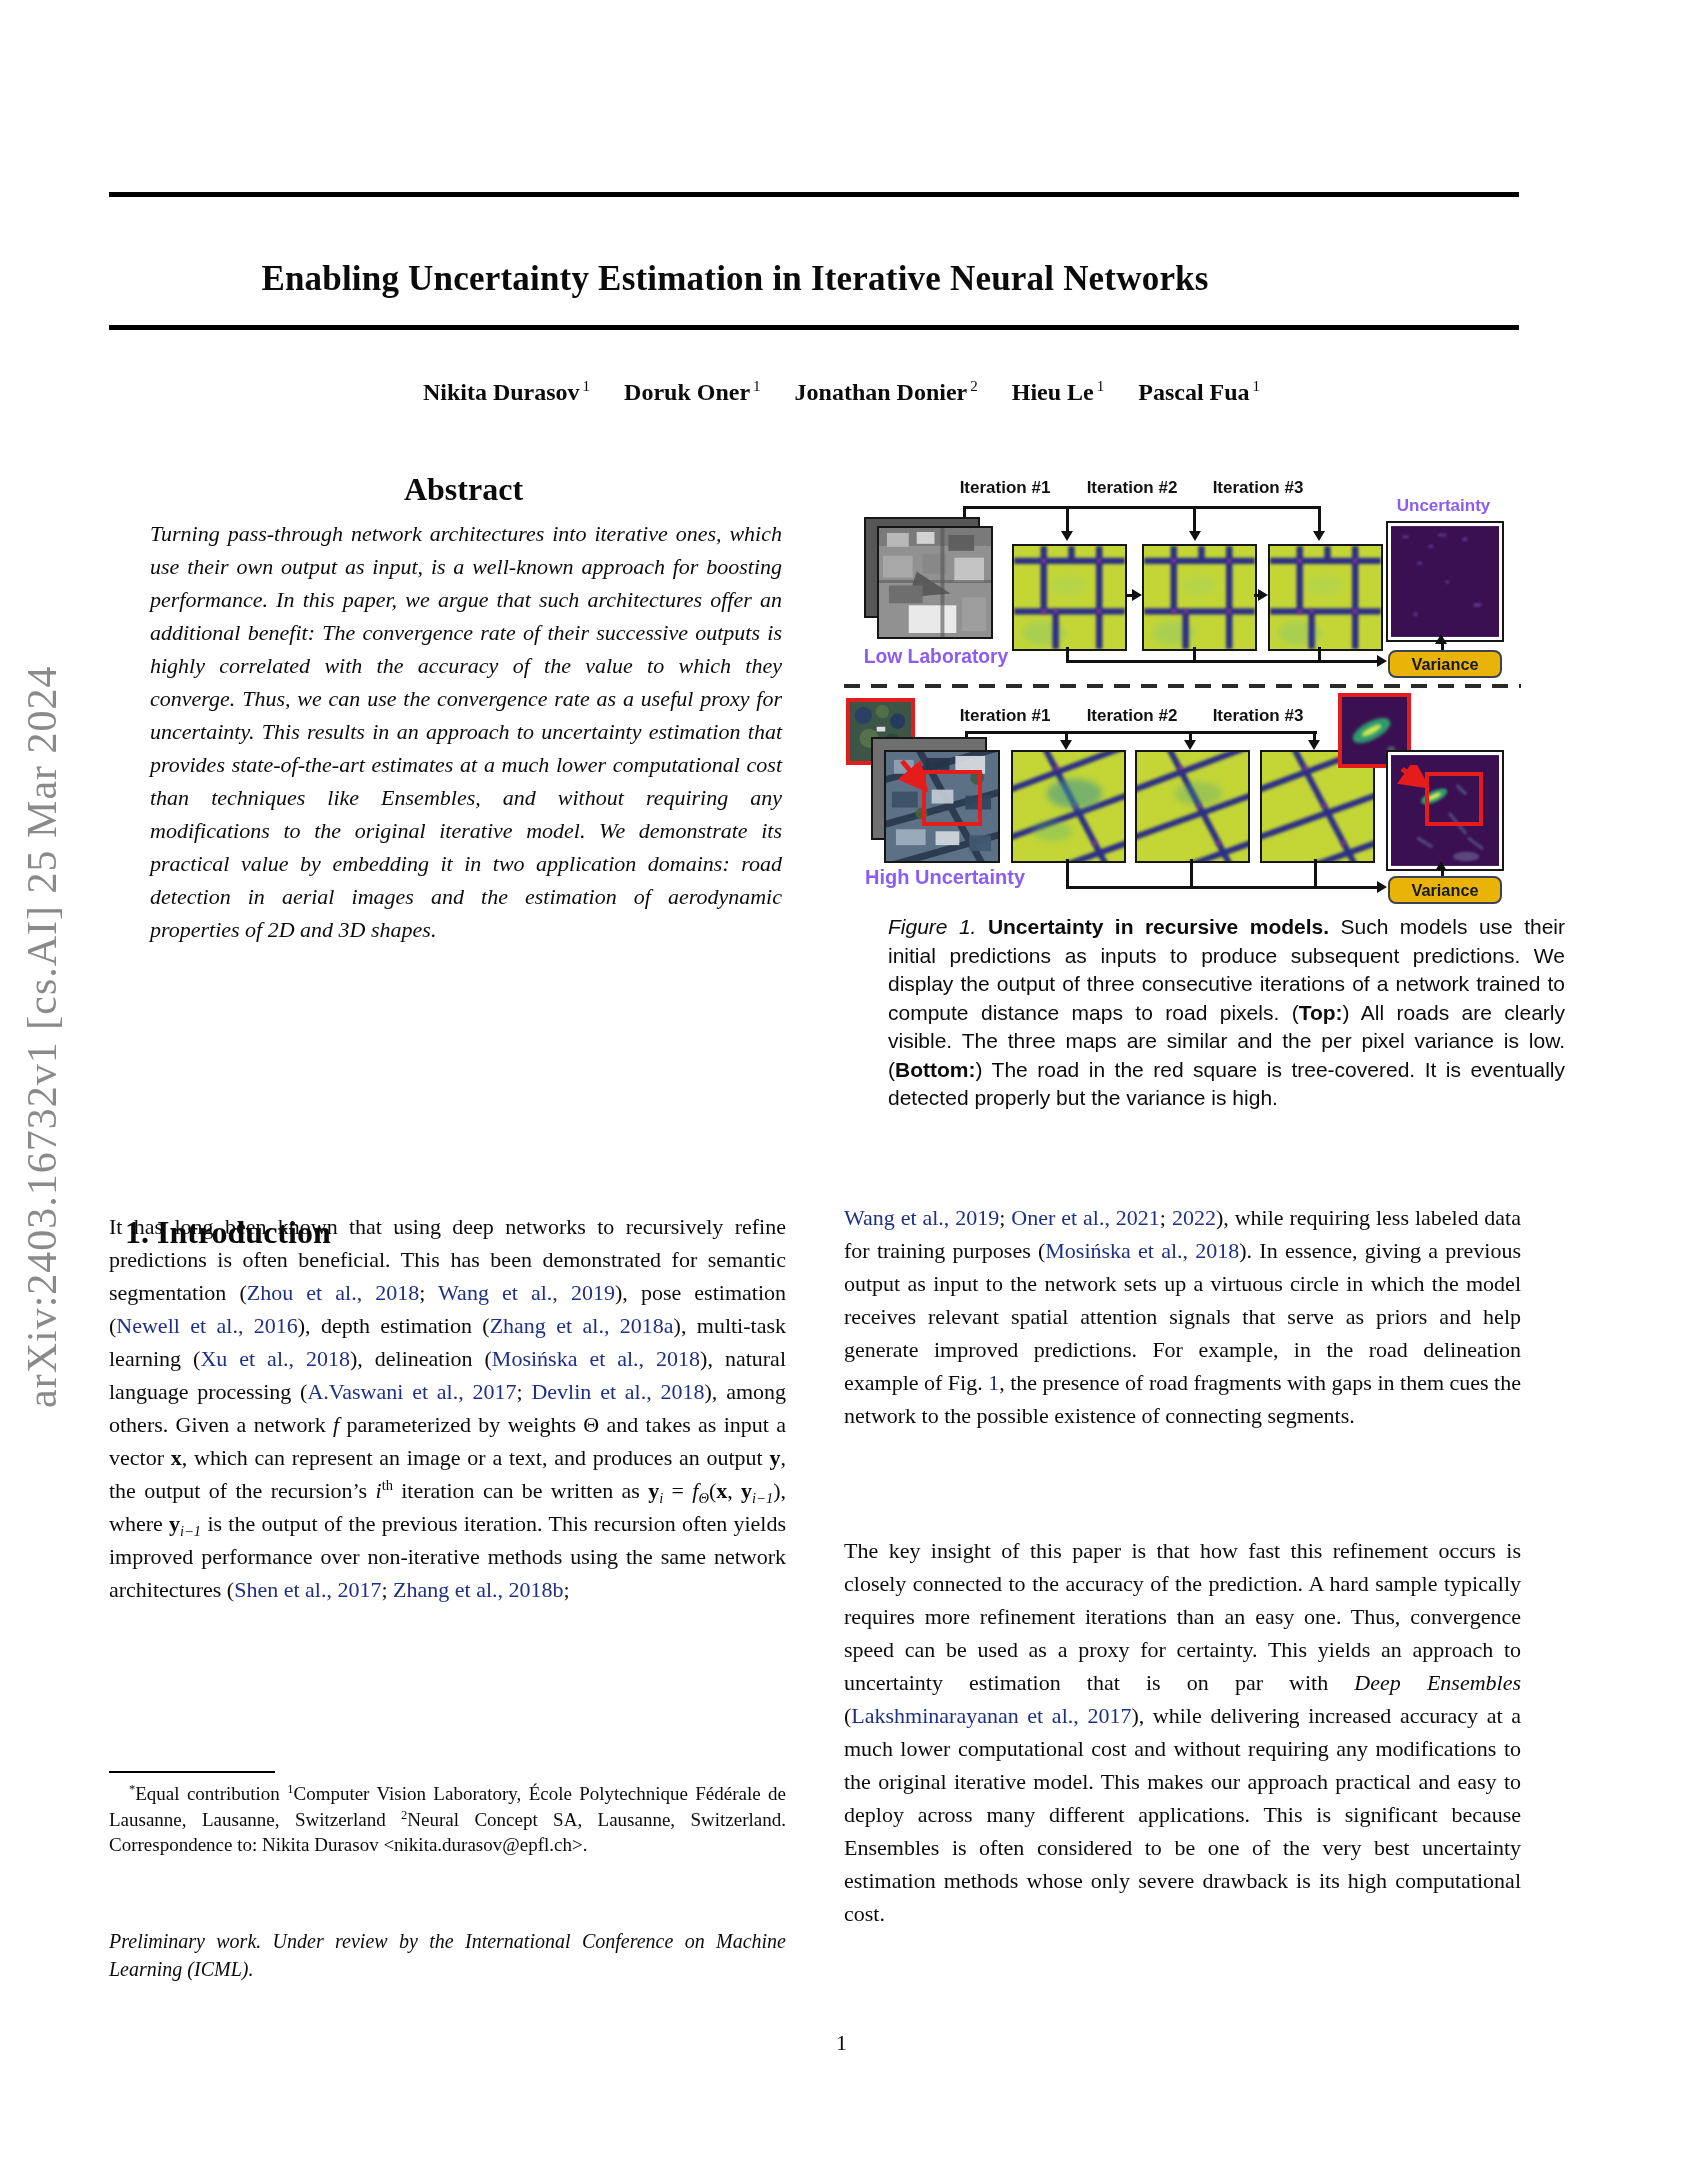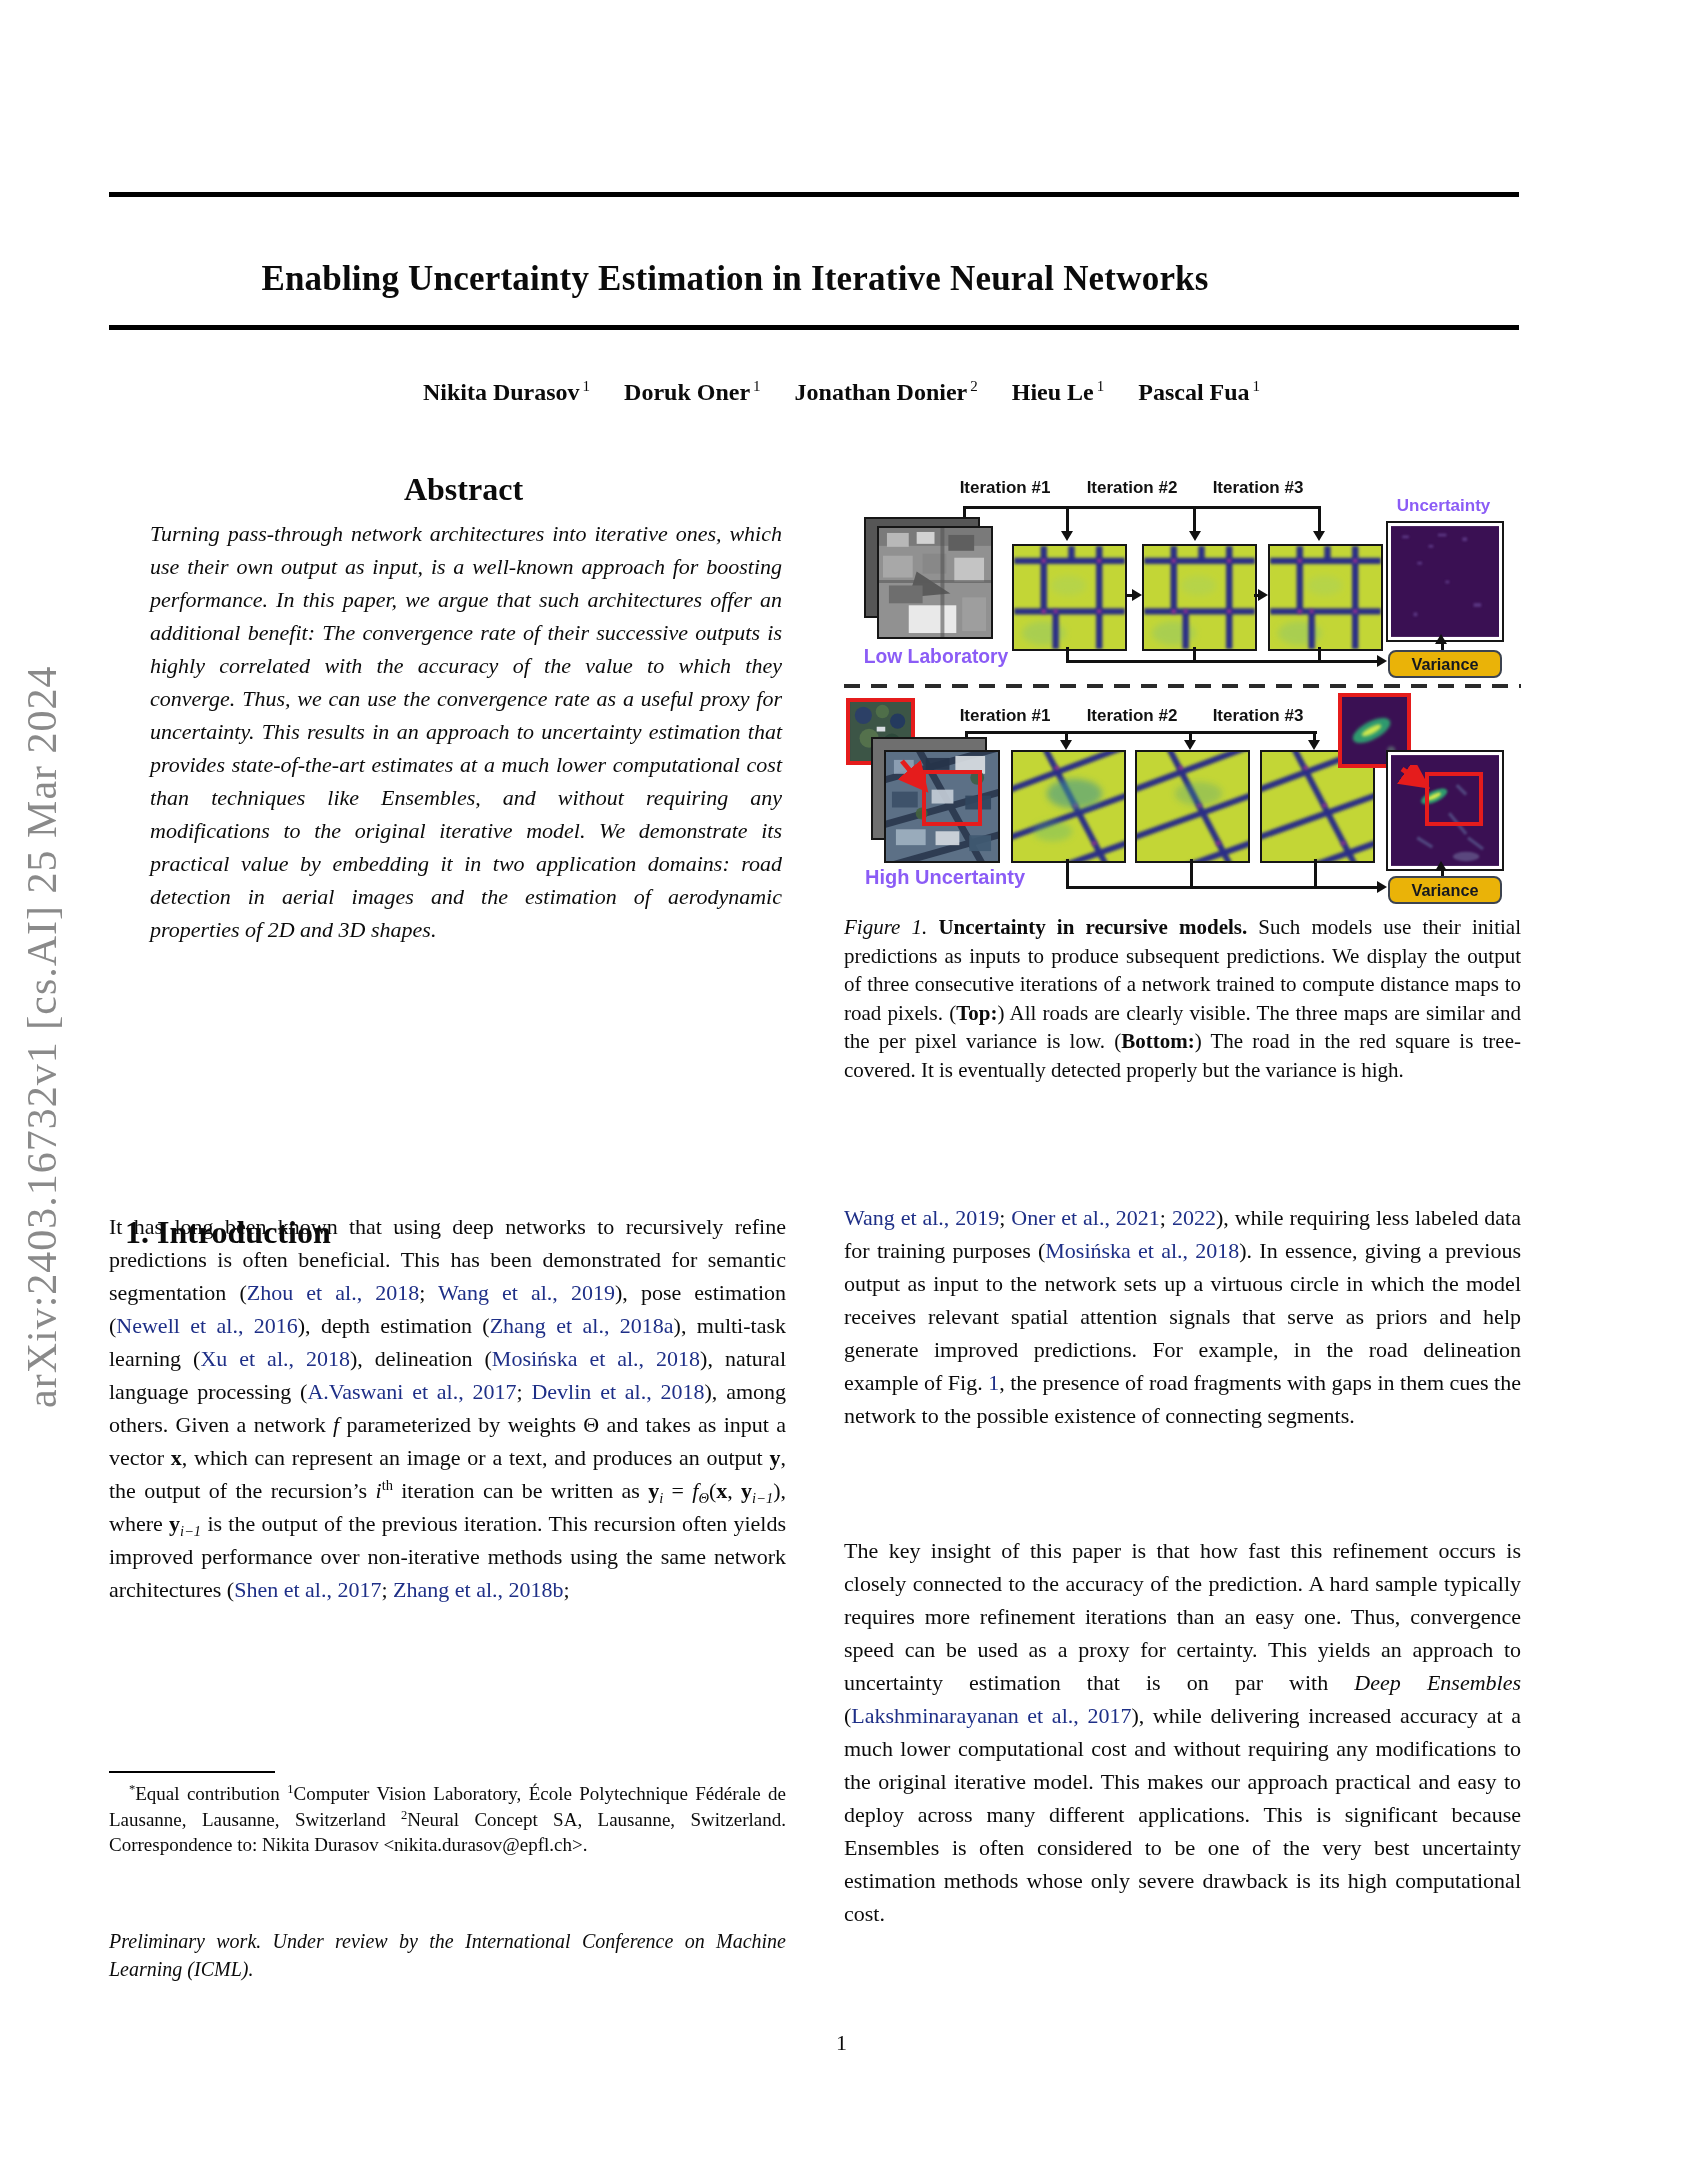--- a/index.html
+++ b/index.html
@@ -37,22 +37,22 @@
   .c-cite{color:#1e2f87;}
   .c-em{font-style:italic;}
   .c-b{font-weight:700;}
   .c-math{font-style:italic;}
   .c-mathbf{font-weight:700;}
   .c-sup{vertical-align:super;font-size:.66em;line-height:0;}
   .c-sub{vertical-align:sub;font-size:.66em;line-height:0;font-style:italic;}
   
   #figure{left:844px;top:472px;width:677px;height:438px;position:absolute;
     font-family:"Liberation Sans","DejaVu Sans",sans-serif;}
-  #caption{left:844px;top:913px;width:677px;font-size:21px;line-height:28.5px;
-    text-align:justify;position:absolute;font-family:Liberation Serif, serif;}
+  #caption{left:888px;top:913px;width:677px;font-size:21px;line-height:28.5px;
+    text-align:justify;position:absolute;font-family:Liberation Sans, sans-serif;}
   .it-label{position:absolute;width:158px;text-align:center;font-size:17px;font-weight:700;color:#111;}
   .fig-label{position:absolute;text-align:center;font-weight:700;color:#8b5cf6;}
   .ln{position:absolute;background:#111;}
   .ah{position:absolute;width:0;height:0;border:solid transparent;}
   .ah.r{border-width:6px 0 6px 10px;border-left-color:#111;}
   .ah.d{border-width:10px 6px 0 6px;border-top-color:#111;}
   .ah.u{border-width:0 6px 10px 6px;border-bottom-color:#111;}
   .card{position:absolute;border:2px solid #161616;}
   .photo,.map,.uncmap{position:absolute;border:2px solid #161616;overflow:hidden;}
   .photo svg,.map svg,.uncmap svg,.inset svg{display:block;width:100%;height:100%;}

